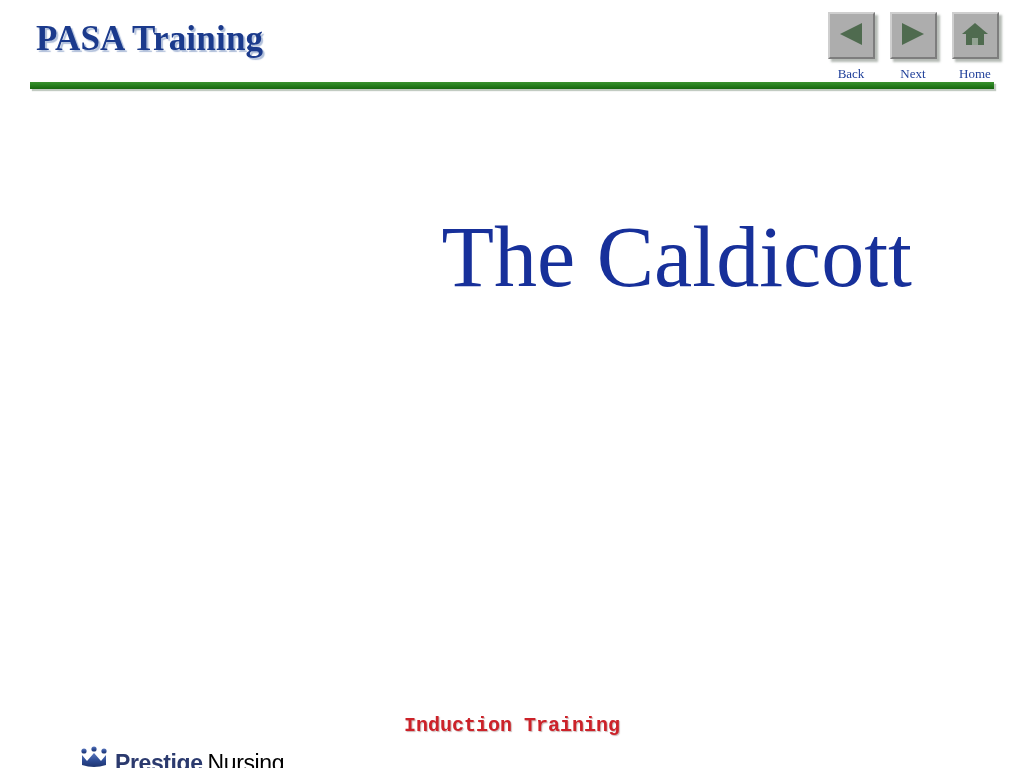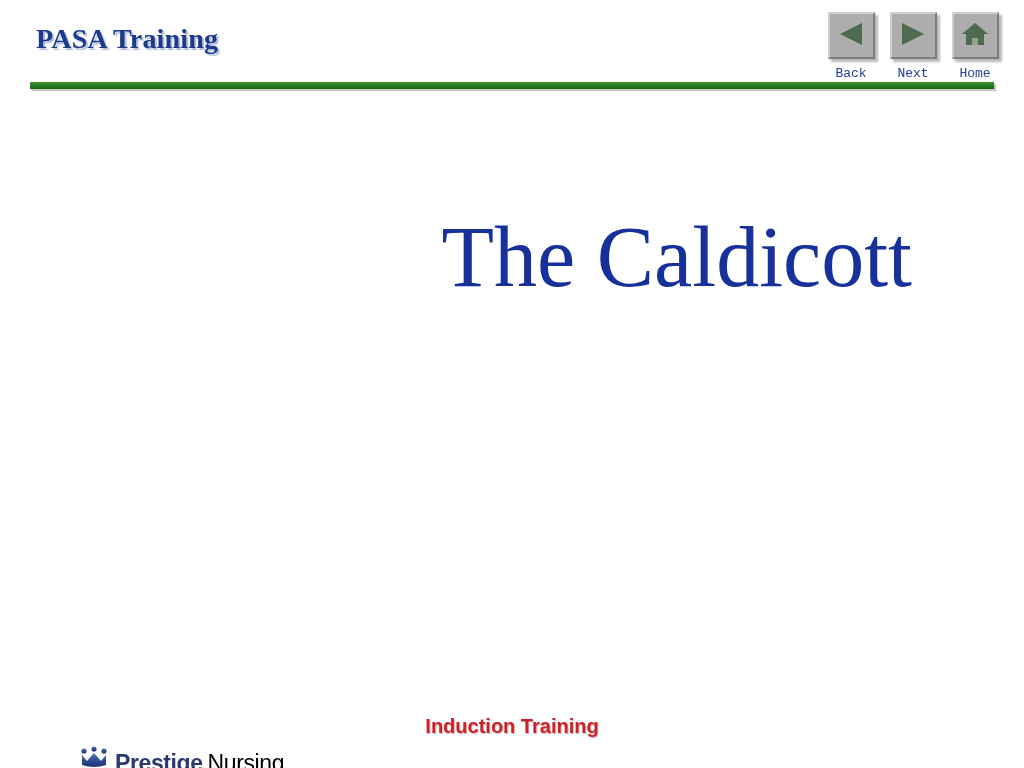--- a/index.html
+++ b/index.html
@@ -24,21 +24,21 @@
     width: 1024px;
     height: 100px;
   }
 
   .deck-title {
     position: absolute;
     left: 36px;
     top: 18px;
     font-family: "Liberation Serif", "DejaVu Serif", serif;
     font-weight: bold;
-    font-size: 28px;
+    font-size: 35px;
     line-height: 42px;
     letter-spacing: 0.2px;
     color: #1b3a8c;
     text-shadow: 2px 2px 1px rgba(150,170,205,0.75);
     white-space: nowrap;
   }
 
   .rule {
     position: absolute;
     left: 30px;
@@ -74,21 +74,21 @@
     border-bottom: 2px solid #7d7d7d;
     box-sizing: border-box;
     box-shadow: 3px 3px 2px rgba(110,120,110,0.5);
     display: flex;
     align-items: center;
     justify-content: center;
     cursor: pointer;
   }
   .nav-label {
     margin-top: 8px;
-    font-family: Liberation Mono, monospace;
+    font-family: Liberation Serif, serif;
     font-size: 13px;
     color: #20409a;
     line-height: 14px;
     white-space: nowrap;
   }
   .glyph { display: block; }
 
   
   .slide-title {
     position: absolute;
@@ -104,21 +104,21 @@
   }
   .slide-title .ln { display: block; text-align: right; }
 
   
   .footer-note {
     position: absolute;
     left: 0;
     top: 714px;
     width: 1024px;
     text-align: center;
-    font-family: Liberation Sans, sans-serif;
+    font-family: Liberation Mono, monospace;
     font-weight: bold;
     font-size: 20px;
     line-height: 24px;
     color: #cc2229;
     text-shadow: 1px 1px 1px rgba(180,150,150,0.7);
   }
 
   .logo {
     position: absolute;
     left: 80px;

